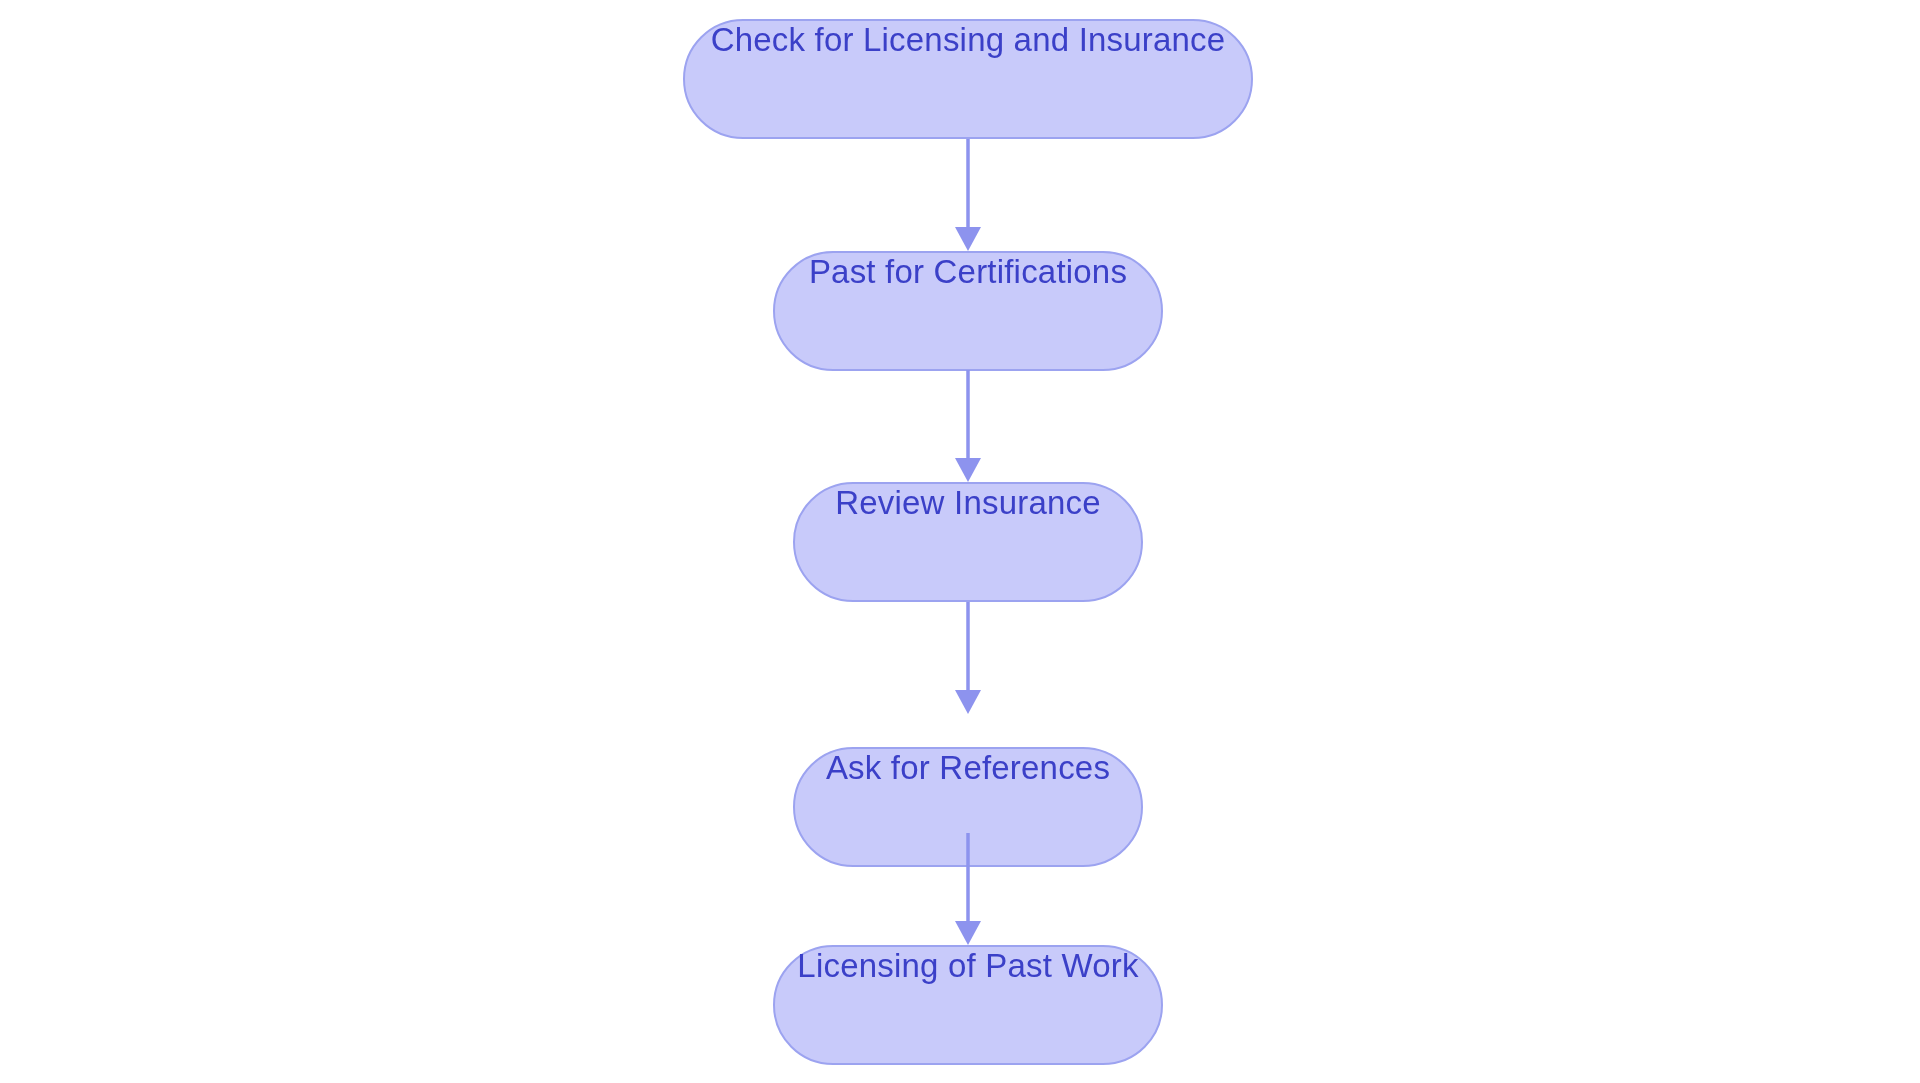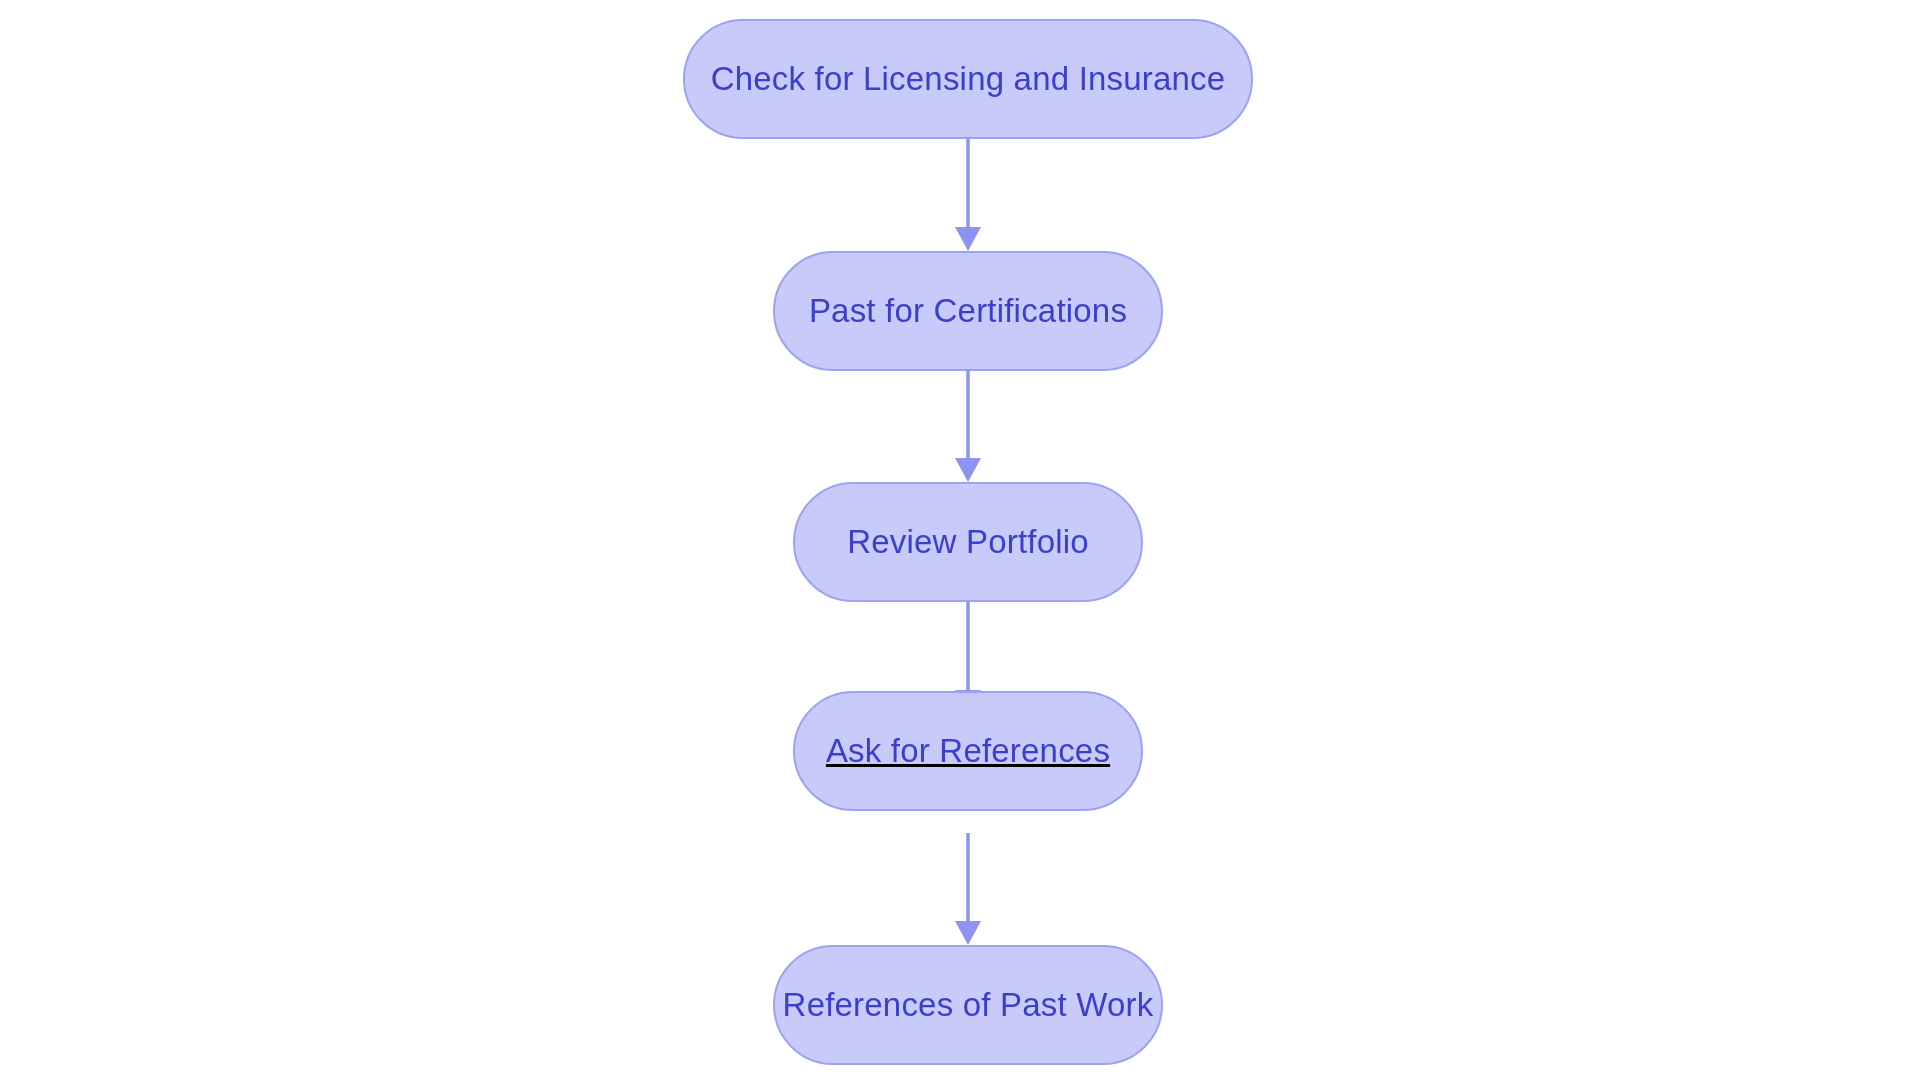--- a/index.html
+++ b/index.html
@@ -18,34 +18,34 @@
     background: var(--canvas-bg, #ffffff);
   }
   .node {
     position: absolute;
     height: 120px;
     border-radius: 60px;
     background: var(--node-fill, #c8cafa);
     border: 2px solid var(--node-border, #9ca3f0);
     box-sizing: border-box;
     display: flex;
-    align-items: center;
+    align-items: flex-start;
     justify-content: center;
   }
   .node-label {
     color: var(--node-text, #3b40c8);
     font-size: 33px;
     font-weight: 400;
     letter-spacing: 0.2px;
     white-space: nowrap;
   }
   .node-1 { left: 683px; top: 19px;  width: 570px; }
   .node-2 { left: 773px; top: 251px; width: 390px; }
   .node-3 { left: 793px; top: 482px; width: 350px; }
-  .node-4 { left: 793px; top: 691px; width: 350px; text-decoration: underline; }
+  .node-4 { left: 793px; top: 747px; width: 350px; }
   .node-5 { left: 773px; top: 945px; width: 390px; }
 
   .arrow {
     position: absolute;
     left: 955px;
     width: 26px;
     height: 112px;
     color: var(--arrow-color, #8d93ee);
   }
   .arrow-1 { top: 139px; }
@@ -70,34 +70,34 @@
   <div class="node node-2">
     <span class="node-label">Past for Certifications</span>
   </div>
 
   <svg class="arrow arrow-2" viewBox="0 0 26 112" xmlns="http://www.w3.org/2000/svg">
     <line x1="13" y1="0" x2="13" y2="90" stroke="currentColor" stroke-width="3.5"></line>
     <polygon points="0,88 26,88 13,112" fill="currentColor"></polygon>
   </svg>
 
   <div class="node node-3">
-    <span class="node-label">Review Portfolio</span>
+    <span class="node-label">Review Insurance</span>
   </div>
 
   <svg class="arrow arrow-3" viewBox="0 0 26 112" xmlns="http://www.w3.org/2000/svg">
     <line x1="13" y1="0" x2="13" y2="90" stroke="currentColor" stroke-width="3.5"></line>
     <polygon points="0,88 26,88 13,112" fill="currentColor"></polygon>
   </svg>
 
   <div class="node node-4">
     <span class="node-label">Ask for References</span>
   </div>
 
   <svg class="arrow arrow-4" viewBox="0 0 26 112" xmlns="http://www.w3.org/2000/svg">
     <line x1="13" y1="0" x2="13" y2="90" stroke="currentColor" stroke-width="3.5"></line>
     <polygon points="0,88 26,88 13,112" fill="currentColor"></polygon>
   </svg>
 
   <div class="node node-5">
-    <span class="node-label">References of Past Work</span>
+    <span class="node-label">Licensing of Past Work</span>
   </div>
 
 </div>
 
 </body></html>

